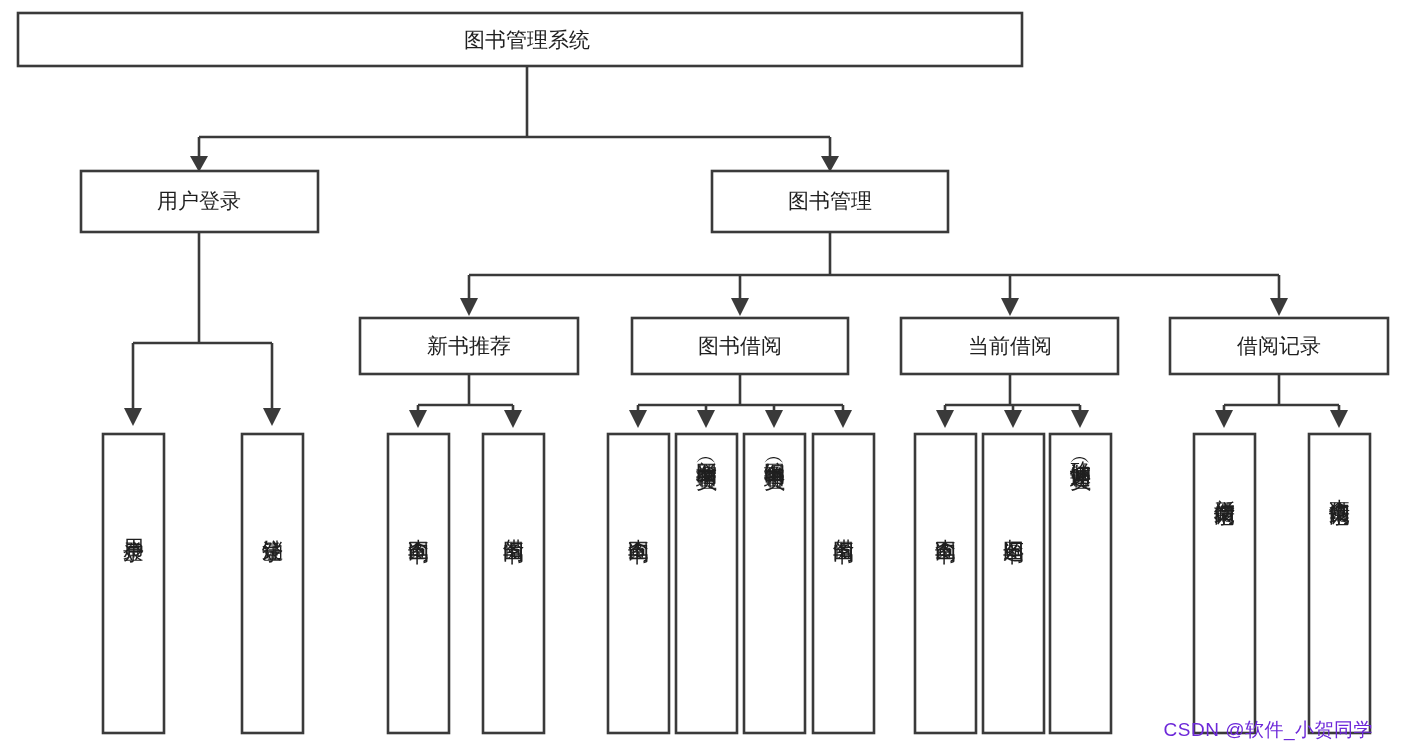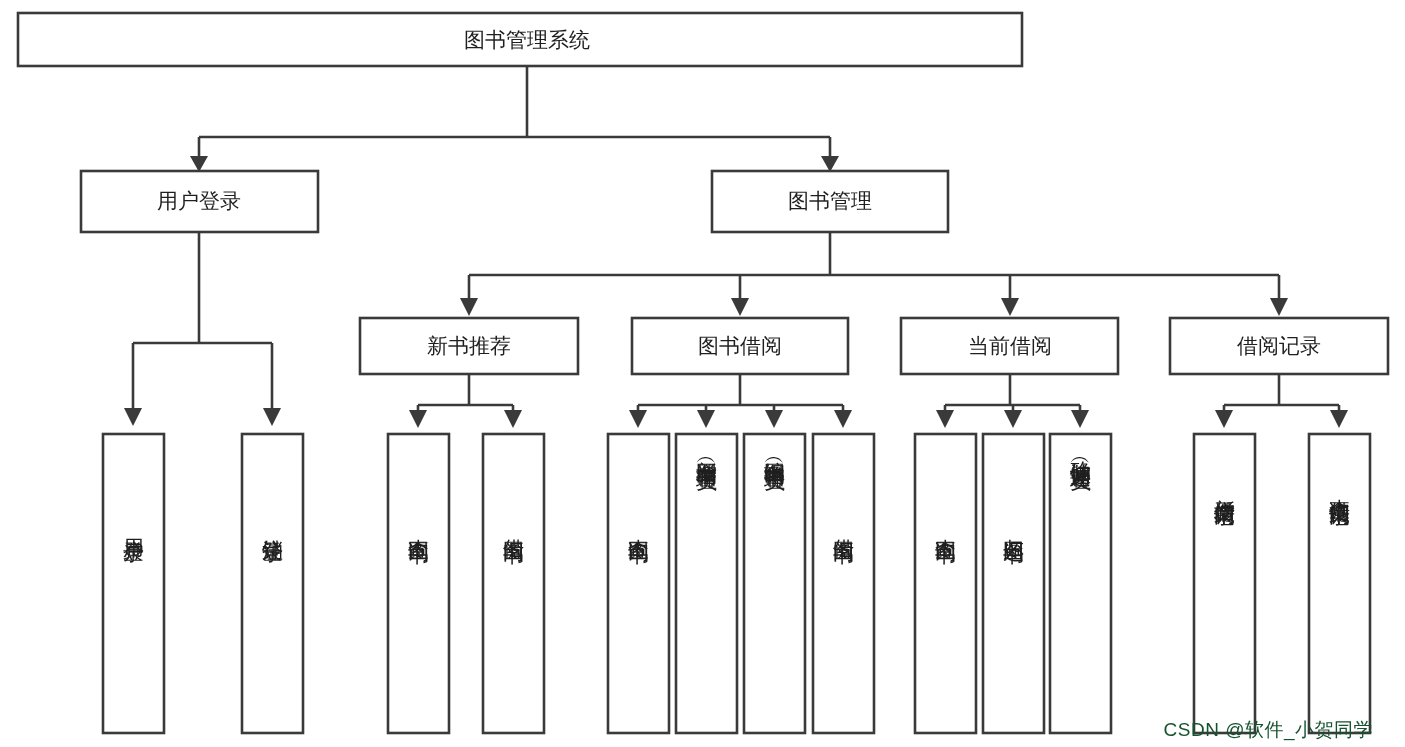--- a/index.html
+++ b/index.html
@@ -64,21 +64,21 @@
     color: #1f1f1f;
     letter-spacing: 1.5px;
     white-space: nowrap;
   }
   .watermark {
     position: absolute;
     right: 14px;
     bottom: 4px;
     font-family: "Liberation Sans", "DejaVu Sans", sans-serif;
     font-size: 19px;
-    color: #14532d;
+    color: #6d28d9;
     letter-spacing: 0.5px;
     user-select: none;
   }
 </style>
 </head>
 <body>
 
 <div id="diagram-root">
 
   <svg class="diagram" viewBox="0 0 1405 747">

